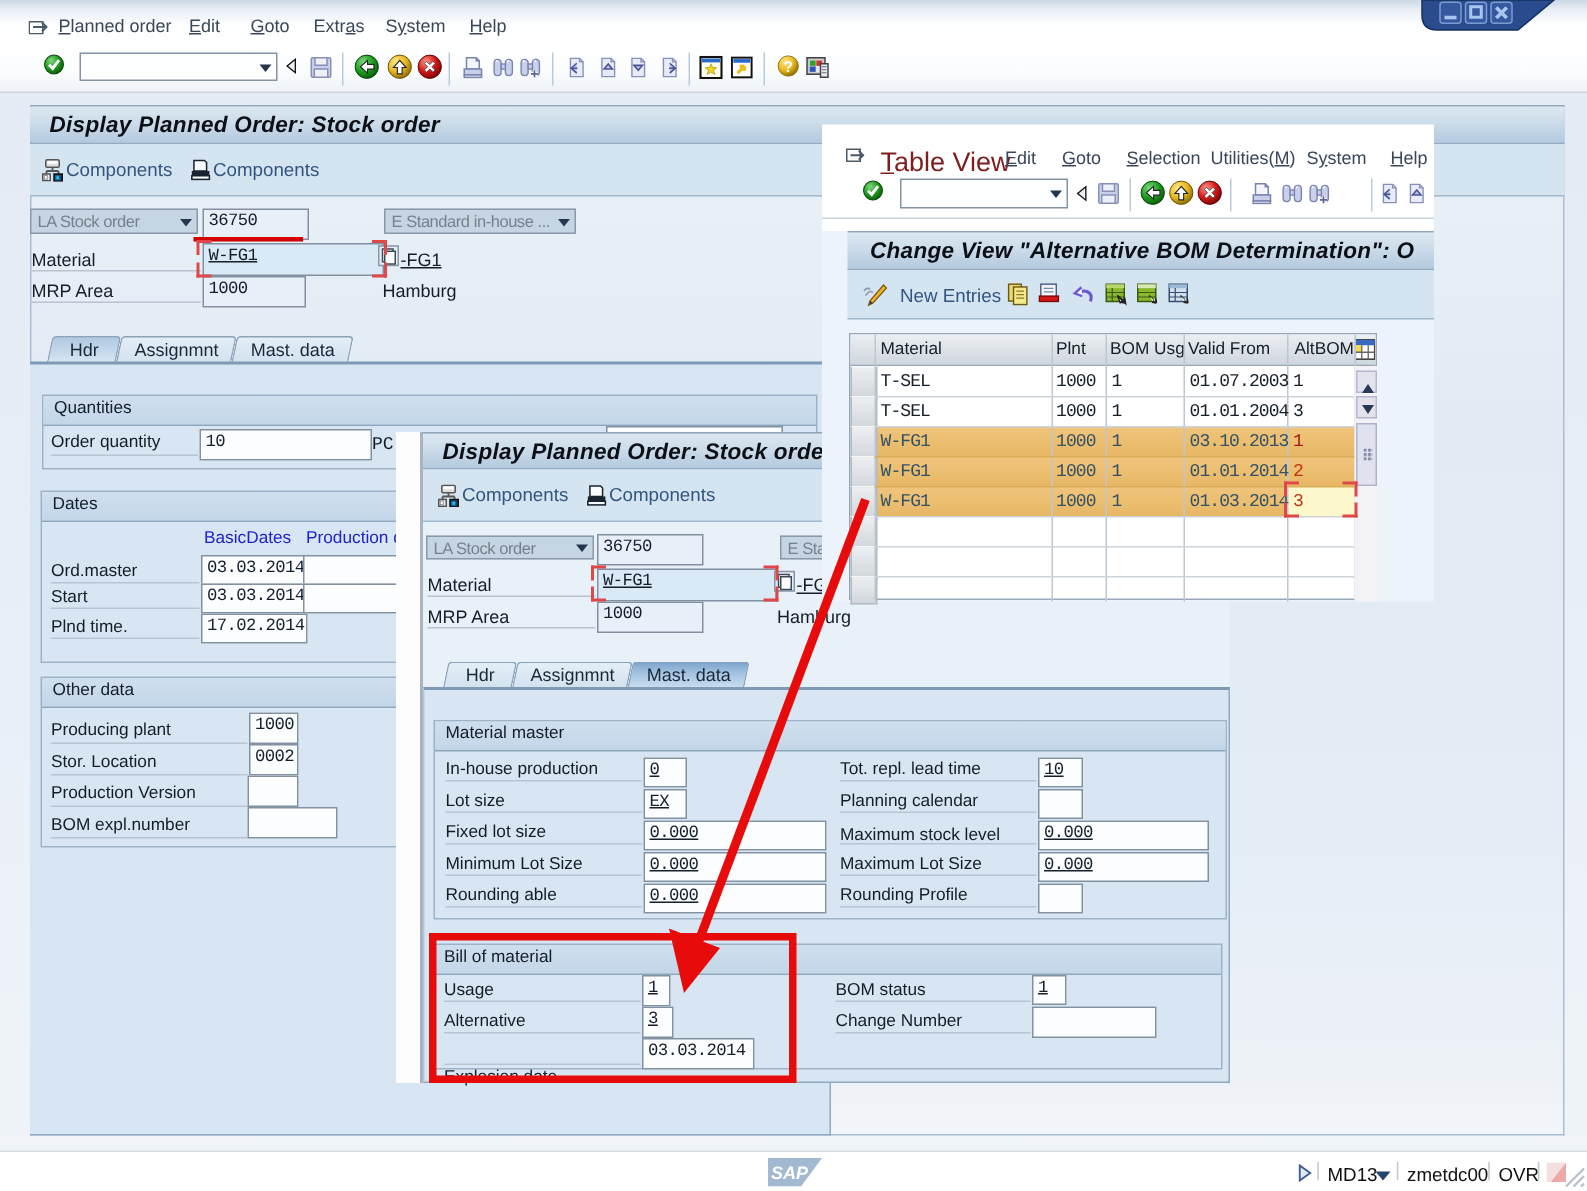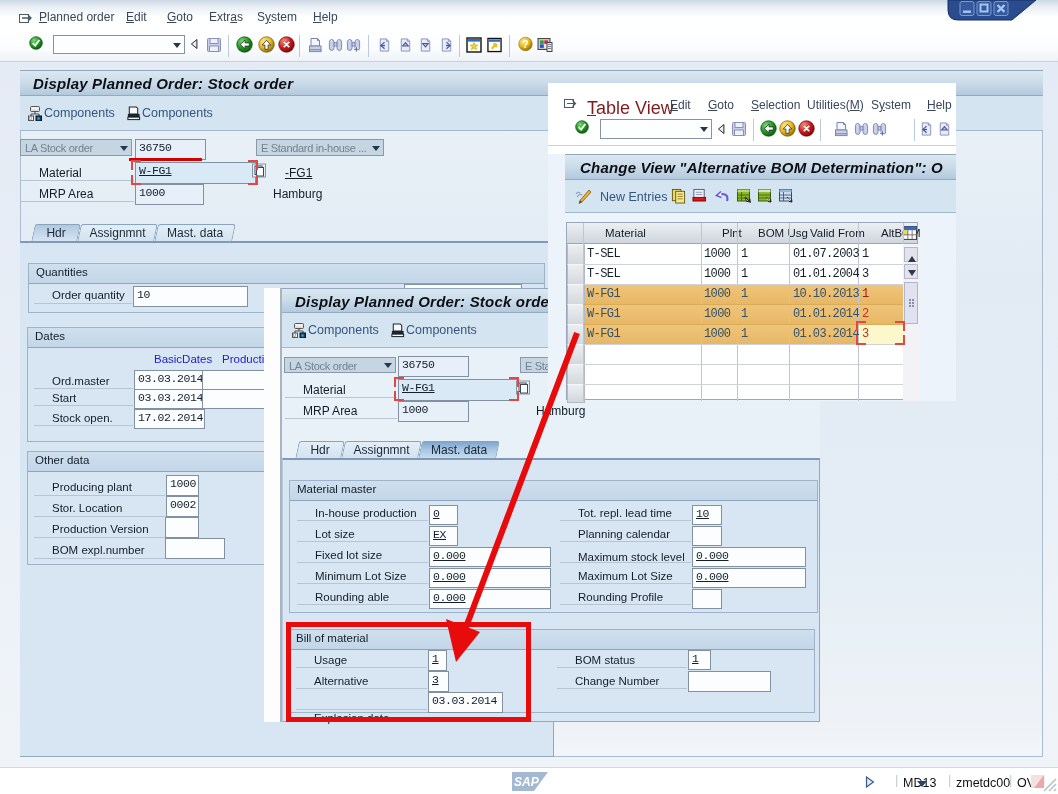--- a/index.html
+++ b/index.html
@@ -40,21 +40,21 @@
 .tab.on2{background:linear-gradient(#7fa6cd 0%,#a7c6e2 45%,#cadff0 100%);}
 .trow{position:absolute;left:16px;width:320px;height:20px;}
 .tsel{position:absolute;left:0;width:16px;height:20px;
   background:linear-gradient(#eceef1 0%,#d2d7dd 100%);border:1px solid #b2bac2;border-top:1px solid #f4f6f8;}
 .tcell{position:absolute;top:3px;font-family:"Liberation Mono",monospace;font-size:12px;color:#16202a;white-space:nowrap;letter-spacing:-0.6px;}
 
 .grp{border:1px solid #9db3c8;}
 .grphdr{position:absolute;left:0;top:0;right:0;height:17px;
   background:linear-gradient(#cfdfee 0%,#c3d6e8 100%);border-bottom:1px solid #8ca6bd;
   font-size:11.5px;color:#141e28;padding:2px 0 0 7px;}
-.lbl{position:absolute;font-size:11.5px;color:#141e28;white-space:nowrap;margin-left:18px;}
+.lbl{position:absolute;font-size:11.5px;color:#141e28;white-space:nowrap;}
 .guid{position:absolute;height:1px;background:#b7c4d1;}
 .fld{position:absolute;background:#fbfdfe;border:1px solid #8191a1;
   font-family:"Liberation Mono",monospace;font-size:11.5px;color:#131f2b;
   padding:2px 0 0 3px;white-space:nowrap;overflow:hidden;line-height:12px;letter-spacing:-0.4px;}
 .fld.blue{background:#d9e9f6;}
 .fld u{text-decoration:underline;}
 .dis{background:#c6d5e2;border:1px solid #8999a9;color:#74828f;font-size:11px;
   padding:2px 14px 0 4px;white-space:nowrap;overflow:hidden;letter-spacing:-0.3px;}
 
 .gridline{position:absolute;background:#bdc7d1;}
@@ -382,21 +382,21 @@
 <span class="lbl" style="left:136px;top:353px;color:#2222cc">BasicDates</span>
 <span class="lbl" style="left:204px;top:353px;color:#2222cc">Production dates</span>
 <span class="lbl" style="left:34px;top:375px">Ord.master</span>
 <div class="guid" style="left:34px;top:388px;width:99px"></div>
 <div class="fld" style="left:134px;top:370px;width:66px;height:16px">03.03.2014</div>
 <div class="fld" style="left:202px;top:370px;width:62px;height:16px"></div>
 <span class="lbl" style="left:34px;top:392px">Start</span>
 <div class="guid" style="left:34px;top:405px;width:99px"></div>
 <div class="fld" style="left:134px;top:389px;width:66px;height:16px">03.03.2014</div>
 <div class="fld" style="left:202px;top:389px;width:62px;height:16px"></div>
-<span class="lbl" style="left:34px;top:412px">Stock open.</span>
+<span class="lbl" style="left:34px;top:412px">Plnd time.</span>
 <div class="guid" style="left:34px;top:425px;width:99px"></div>
 <div class="fld" style="left:134px;top:409px;width:66px;height:16px">17.02.2014</div>
 
 <div class="a grp" style="left:27px;top:451px;width:518px;height:114px">
   <div class="grphdr">Other data</div>
 </div>
 <span class="lbl" style="left:34px;top:481px">Producing plant</span>
 <div class="guid" style="left:34px;top:495px;width:131px"></div>
 <div class="fld" style="left:166px;top:475px;width:28px;height:17px">1000</div>
 <span class="lbl" style="left:34px;top:502px">Stor. Location</span>
@@ -656,21 +656,21 @@
   <span class="tcell" style="left:226px;top:24px">01.07.2003</span>
   <span class="tcell" style="left:295px;top:24px">1</span>
   <span class="tcell" style="left:20px;top:44px">T-SEL</span>
   <span class="tcell" style="left:137px;top:44px">1000</span>
   <span class="tcell" style="left:174px;top:44px">1</span>
   <span class="tcell" style="left:226px;top:44px">01.01.2004</span>
   <span class="tcell" style="left:295px;top:44px">3</span>
   <span class="tcell" style="left:20px;top:64px;color:#345166">W-FG1</span>
   <span class="tcell" style="left:137px;top:64px;color:#345166">1000</span>
   <span class="tcell" style="left:174px;top:64px;color:#345166">1</span>
-  <span class="tcell" style="left:226px;top:64px;color:#345166">10.10.2013</span>
+  <span class="tcell" style="left:226px;top:64px;color:#345166">03.10.2013</span>
   <span class="tcell" style="left:295px;top:64px;color:#a01c10">1</span>
   <span class="tcell" style="left:20px;top:84px;color:#345166">W-FG1</span>
   <span class="tcell" style="left:137px;top:84px;color:#345166">1000</span>
   <span class="tcell" style="left:174px;top:84px;color:#345166">1</span>
   <span class="tcell" style="left:226px;top:84px;color:#345166">01.01.2014</span>
   <span class="tcell" style="left:295px;top:84px;color:#c03418">2</span>
   <span class="tcell" style="left:20px;top:104px;color:#345166">W-FG1</span>
   <span class="tcell" style="left:137px;top:104px;color:#345166">1000</span>
   <span class="tcell" style="left:174px;top:104px;color:#345166">1</span>
   <span class="tcell" style="left:226px;top:104px;color:#345166">01.03.2014</span>

